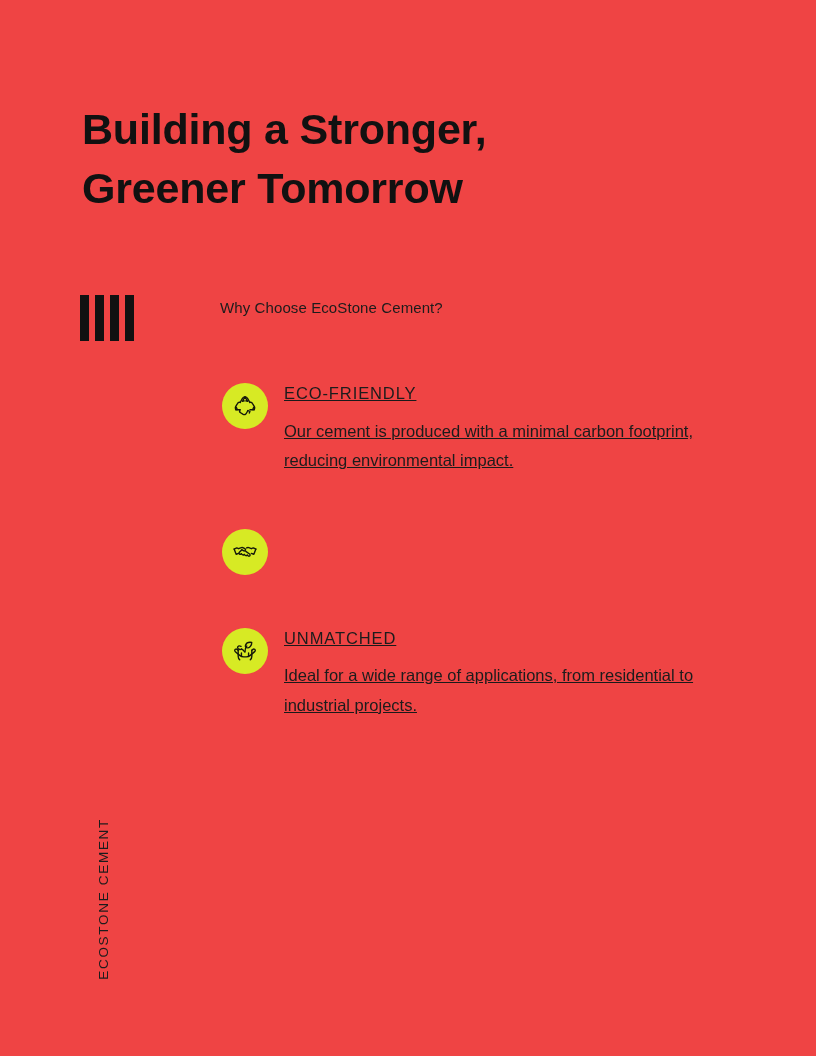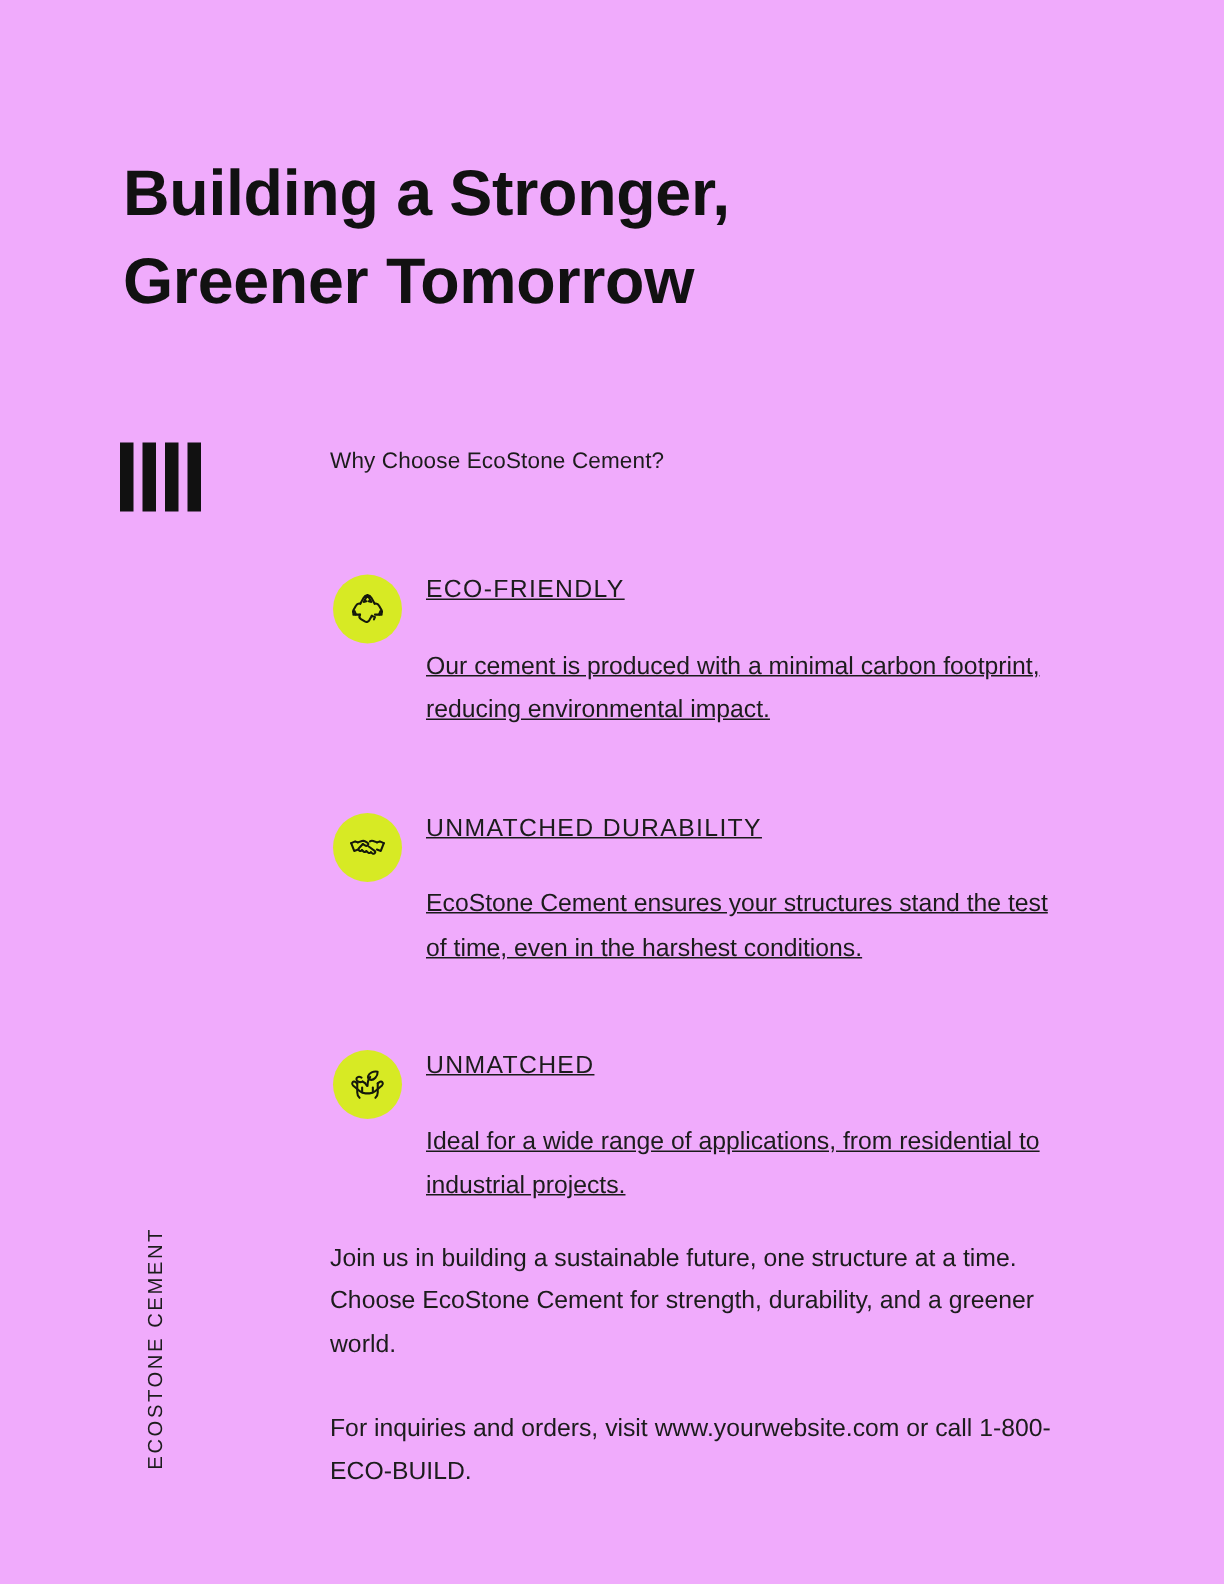--- a/index.html
+++ b/index.html
@@ -13,21 +13,21 @@
     position: relative;
     overflow: hidden;
     font-family: "Liberation Sans", sans-serif;
     color: #1a1a1a;
     -webkit-font-smoothing: antialiased;
   }
 
   .page {
     position: absolute;
     inset: 0;
-    background: #f0abfc;
+    background: #ef4444;
   }
 
   
   .headline {
     position: absolute;
     left: 82px;
     top: 100px;
     width: 640px;
     font-size: 43px;
     font-weight: 700;
@@ -101,21 +101,21 @@
     text-decoration: underline;
   }
   .feature-title {
     font-size: 16.5px;
     font-weight: 400;
     letter-spacing: 0.9px;
     color: #1c1c1c;
     line-height: 1.2;
   }
   .feature-desc {
-    margin-top: 26px;
+    margin-top: 13px;
     font-size: 16.5px;
     font-weight: 400;
     line-height: 1.78;
     color: #1c1c1c;
     max-width: 420px;
   }
 
   
   .footer-copy {
     position: absolute;
@@ -196,24 +196,20 @@
           <path d="M29.4 12.4 l-3.3 -1.4 -2.3 0.8"></path>
           <path d="M29.4 12.4 l-2.5 6.4 -3.2 -1.1"></path>
           <path d="M8.1 11.8 l3.4 -1.1 c1 -0.3 1.8 -0.2 2.6 0.3 l2 1.2 c0.7 0.4 0.7 1.3 0.1 1.9 -0.6 0.6 -1.5 0.7 -2.2 0.2 l-1.8 -1.1"></path>
           <path d="M23.8 11.8 l-3.1 -1.1 c-1 -0.3 -1.9 -0.2 -2.7 0.3"></path>
           <path d="M12.2 13.2 l-3.1 3.2 c-0.7 0.7 -0.6 1.7 0.2 2.2 0.7 0.5 1.6 0.3 2.1 -0.4"></path>
           <path d="M11.4 18.2 l1.5 1.2 c0.7 0.6 1.7 0.4 2.1 -0.4"></path>
           <path d="M15 19 l1.7 1.3 c0.7 0.5 1.6 0.3 2 -0.4"></path>
           <path d="M18.7 19.9 l1.4 1 c0.7 0.5 1.6 0.3 2 -0.4 0.4 -0.7 0.2 -1.5 -0.5 -2 l-4.6 -3.3"></path>
         </svg>
       </div>
-      <div class="feature-body">
-        <div class="feature-title">UNMATCHED DURABILITY</div>
-        <div class="feature-desc">EcoStone Cement ensures your structures stand the test of time, even in the harshest conditions.</div>
-      </div>
     </div>
 
     <div class="feature">
       <div class="feature-icon">
         <svg width="26" height="26" viewBox="0 0 32 32" fill="none" stroke="#15190b" stroke-width="1.7" stroke-linecap="round" stroke-linejoin="round">
           <path d="M16 17.2 c0 -3.2 0.6 -5.6 2.2 -7.4"></path>
           <path d="M24.3 5.5 c-3.6 -0.6 -6.8 0.9 -7.7 3.4 -0.4 1.2 0 2.3 0.9 2.8 1.4 0.8 3.6 0.2 5 -1.3 1.3 -1.4 1.9 -3.2 1.8 -4.9z"></path>
           <path d="M11.1 10.3 c-1.5 -0.8 -3.1 -0.7 -3.9 0.3 -0.5 0.7 -0.4 1.6 0.2 2.3 1 1.1 3 1.4 4.5 0.7"></path>
           <path d="M11.9 13.6 c1.5 0.6 2.8 1.8 3.5 3.3"></path>
           <path d="M7.6 15.1 l-1.4 -1.1 c-0.9 -0.7 -2.1 -0.5 -2.6 0.5 -0.4 0.8 -0.2 1.7 0.5 2.3 l5.4 4.6 c1.4 1.2 3.1 1.9 4.9 1.9 h3.2 c1.8 0 3.5 -0.7 4.9 -1.9 l5.4 -4.6 c0.7 -0.6 0.9 -1.5 0.5 -2.3 -0.5 -1 -1.7 -1.2 -2.6 -0.5 l-1.4 1.1"></path>
@@ -224,22 +220,18 @@
         </svg>
       </div>
       <div class="feature-body">
         <div class="feature-title">UNMATCHED</div>
         <div class="feature-desc">Ideal for a wide range of applications, from residential to industrial projects.</div>
       </div>
     </div>
 
   </div>
 
-  <div class="footer-copy">
-    <p>Join us in building a sustainable future, one structure at a time. Choose EcoStone Cement for strength, durability, and a greener world.</p>
-    <p>For inquiries and orders, visit www.yourwebsite.com or call 1-800-ECO-BUILD.</p>
-  </div>
 
   <div class="vertical-brand">
     <span>ECOSTONE CEMENT</span>
   </div>
 
 </div>
 
 </body></html>

